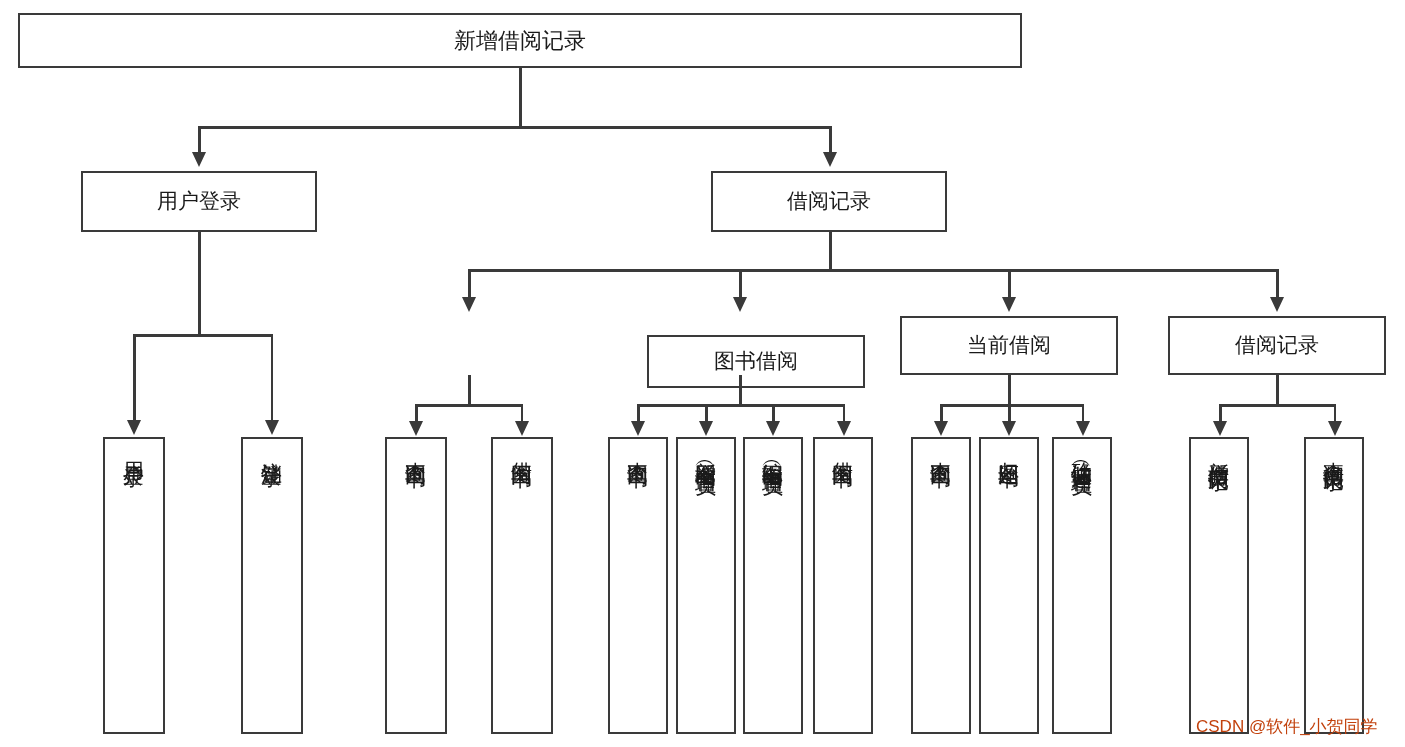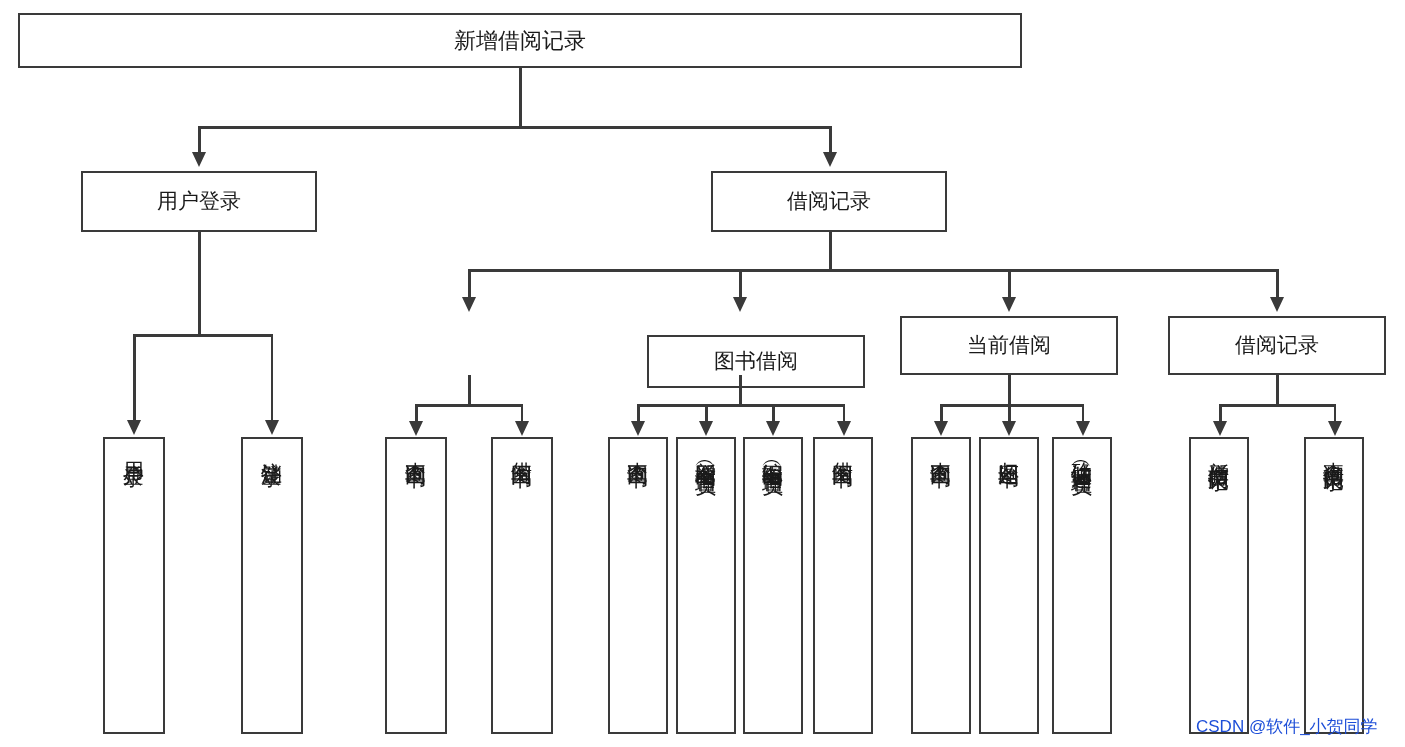--- a/index.html
+++ b/index.html
@@ -70,21 +70,21 @@
     width: 0;
     height: 0;
     border-left: 7px solid transparent;
     border-right: 7px solid transparent;
     border-top: 15px solid #3a3a3a;
   }
 
   
   #watermark {
     position: absolute;
-    color: #1d4ed8;
+    color: #c2410c;
     font-size: 17px;
     white-space: nowrap;
     pointer-events: none;
   }
 </style>
 </head>
 <body>
 
 <div id="canvas">
 

